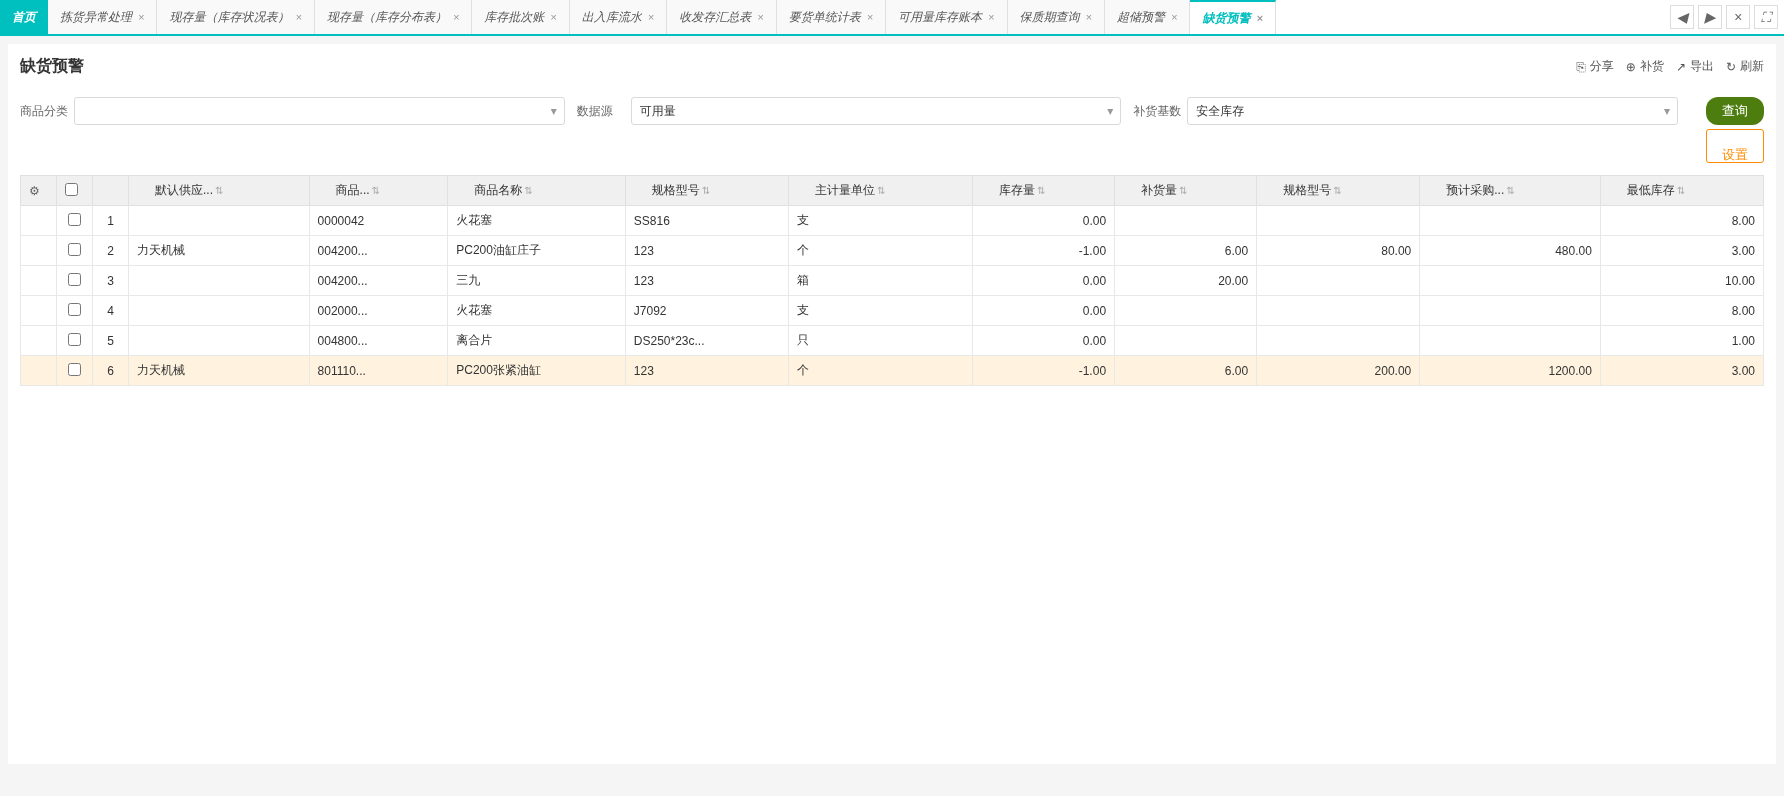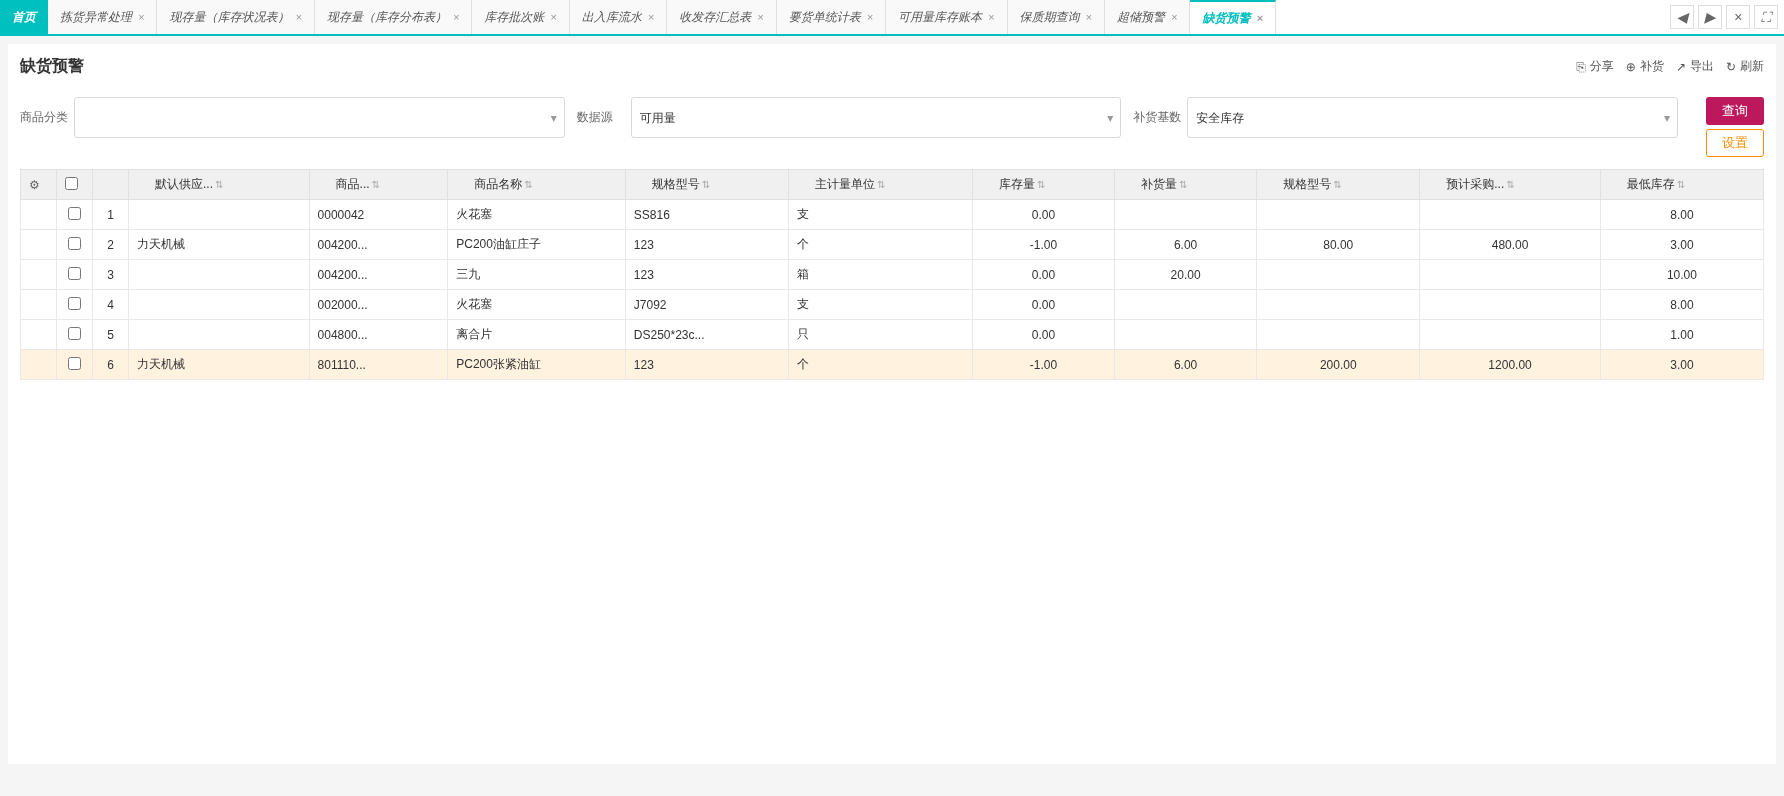--- a/index.html
+++ b/index.html
@@ -109,51 +109,51 @@
       border: 1px solid #d9d9d9;
       border-radius: 3px;
       padding: 4px 24px 4px 8px;
       font-size: 12px;
       color: #333;
       background: #fff;
       appearance: none;
       position: relative;
       min-width: 300px;
       cursor: pointer;
-      height: 41px;
+      height: 28px;
     }
     .select-wrapper {
       position: relative;
       display: inline-block;
     }
     .select-wrapper::after {
       content: '▾';
       position: absolute;
       right: 8px;
       top: 50%;
       transform: translateY(-50%);
       color: #999;
       pointer-events: none;
       font-size: 12px;
     }
     .btn-query {
-      background: #be185d;
+      background: #4d7c0f;
       color: #fff;
       border: none;
       padding: 5px 16px;
-      border-radius: 3px;
+      border-radius: 12px;
       cursor: pointer;
       font-size: 13px;
       height: 28px;
     }
     .btn-settings {
       background: #fff;
       color: #ff8c00;
       border: 1px solid #ff8c00;
-      padding: 4px 14px;
+      padding: 16px 14px;
       border-radius: 3px;
       cursor: pointer;
       font-size: 13px;
       height: 28px;
     }
     .filter-actions {
       display: flex;
       flex-direction: column;
       gap: 4px;
       margin-left: auto;
@@ -186,21 +186,21 @@
     .col-index {
       width: 36px;
       text-align: center;
       color: #999;
     }
     .col-checkbox {
       width: 36px;
       text-align: center;
     }
     .col-num {
-      text-align: center;
+      text-align: right;
       margin-top: 32px;
     }
     .th-sort {
       display: inline-flex;
       align-items: center;
       gap: 2px;
       cursor: pointer;
       padding-left: 18px;
     }
     .sort-icon {

